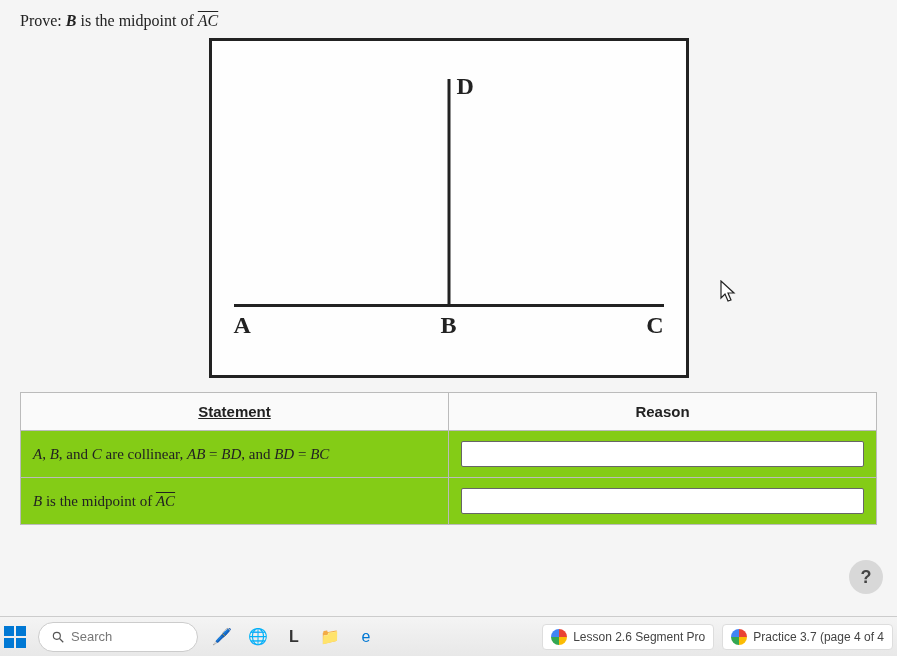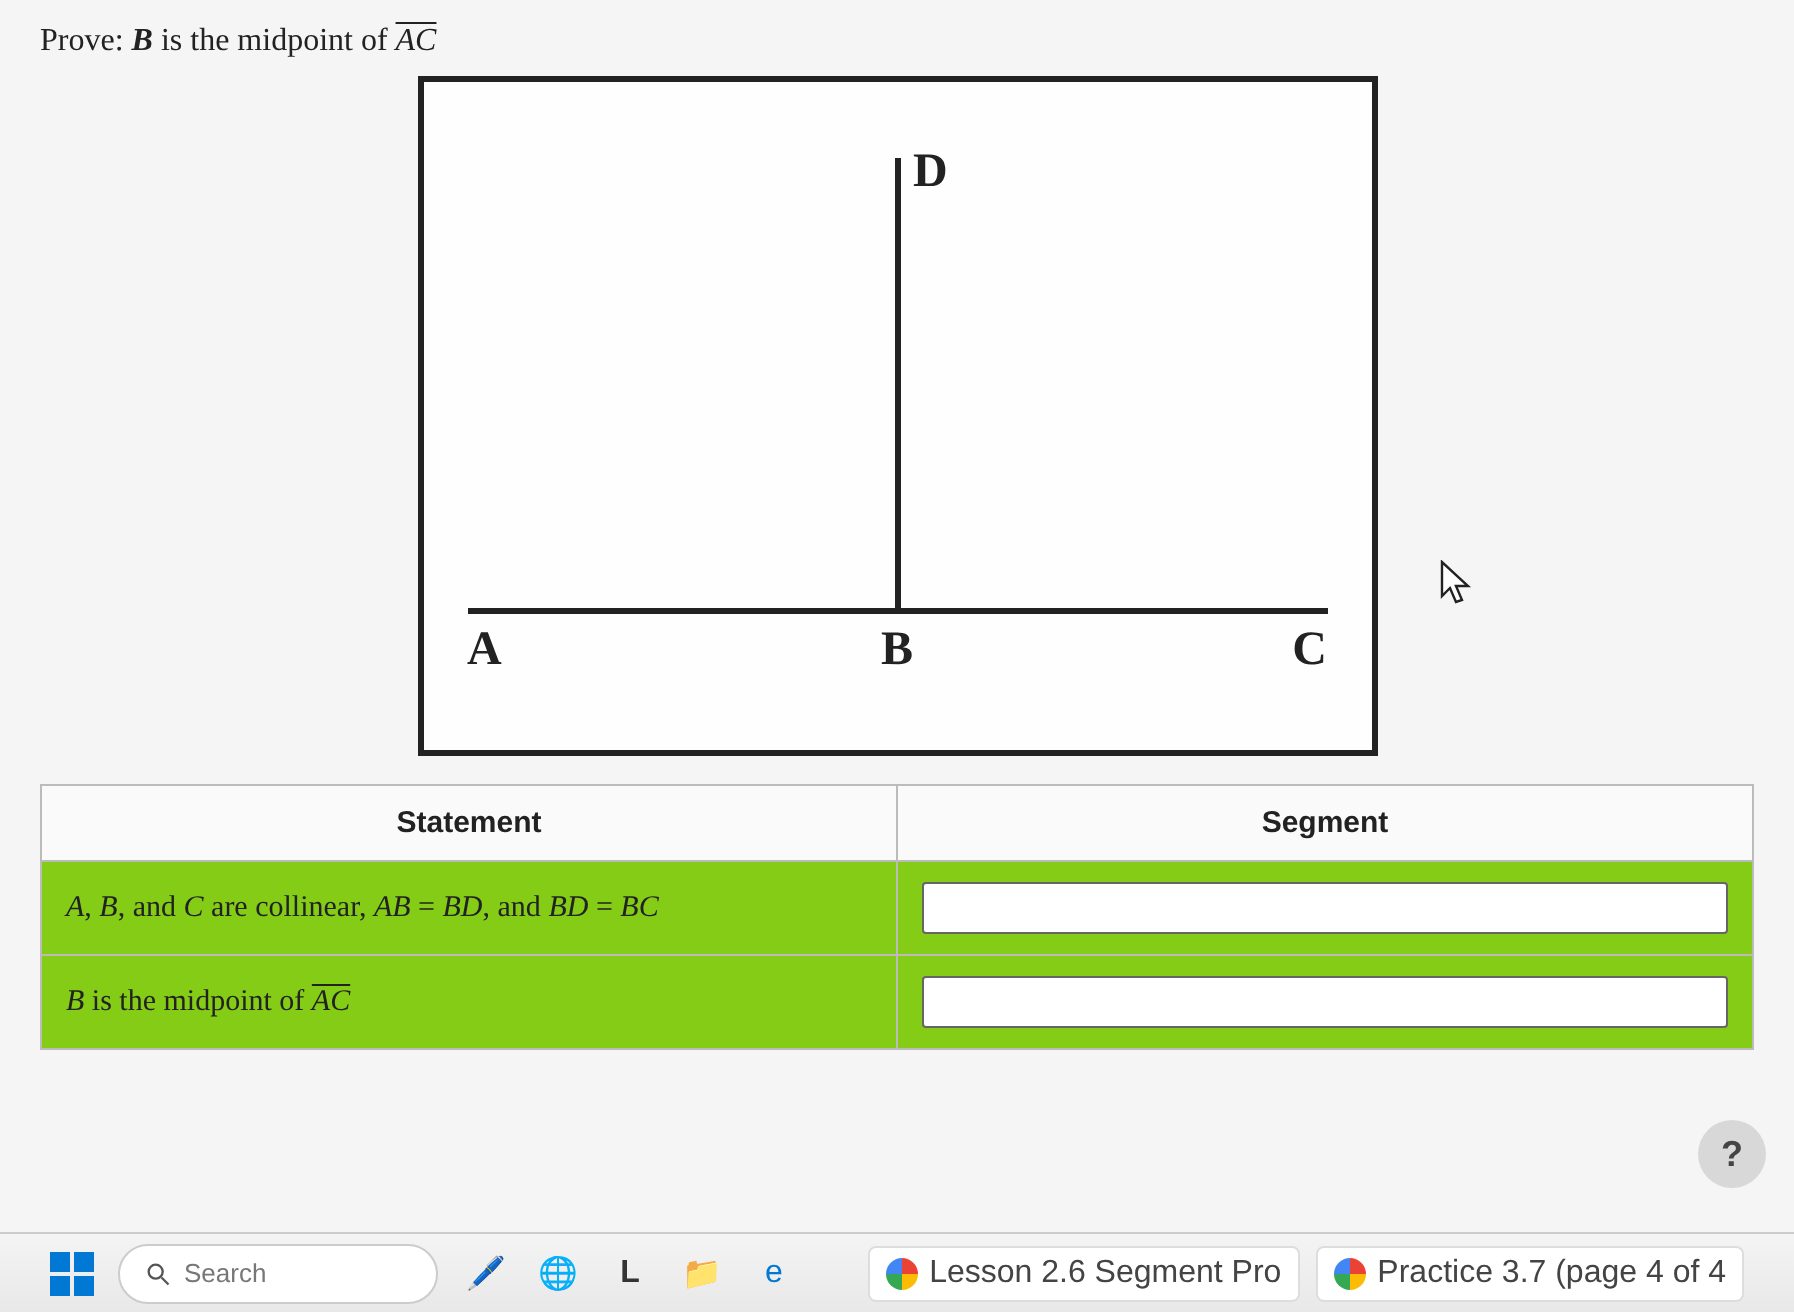--- a/index.html
+++ b/index.html
@@ -71,21 +71,21 @@
       border: 1px solid #bbb;
       padding: 10px 12px;
       text-align: left;
       background: #84cc16;
     }
     .proof-table th {
       font-weight: bold;
       background: #fafafa;
       text-align: center;
     }
-    .proof-table th:first-child { width: 50%; }
+    .proof-table th:first-child { width: 50%; text-decoration: underline; }
     .stmt-cell { font-family: Georgia, serif; }
     .stmt-cell .ital { font-style: italic; }
     .reason-input {
       width: 100%;
       height: 26px;
       border: 1px solid #666;
       border-radius: 2px;
       background: #fff;
       padding: 2px 6px;
       font-size: 13px;
@@ -111,21 +111,21 @@
     .taskbar {
       position: absolute;
       bottom: 0;
       left: 0;
       right: 0;
       height: 40px;
       background: linear-gradient(to top, #e8e8e8, #f4f4f4);
       border-top: 1px solid #ccc;
       display: flex;
       align-items: center;
-      padding: 0 25px;
+      padding: 0 4px;
       gap: 12px;
       font-size: 13px;
     }
     .start-icon {
       width: 22px;
       height: 22px;
       display: grid;
       grid-template-columns: 1fr 1fr;
       grid-template-rows: 1fr 1fr;
       gap: 2px;
@@ -163,21 +163,21 @@
       align-items: center;
     }
     .pill {
       display: flex;
       align-items: center;
       gap: 6px;
       background: #fff;
       border: 1px solid #ddd;
       border-radius: 4px;
       padding: 4px 8px;
-      font-size: 16px;
+      font-size: 12px;
       color: #444;
     }
     .pill-icon {
       width: 16px;
       height: 16px;
       border-radius: 50%;
       display: inline-block;
     }
     .cursor {
       position: absolute;
@@ -203,21 +203,21 @@
       <div class="lbl lbl-b">B</div>
       <div class="lbl lbl-c">C</div>
       <div class="lbl lbl-d">D</div>
     </div>
   </div>
 
   <table class="proof-table">
     <thead>
       <tr>
         <th>Statement</th>
-        <th>Segment</th>
+        <th>Reason</th>
       </tr>
     </thead>
     <tbody>
       <tr>
         <td class="stmt-cell">
           <span class="ital">A</span><span>, </span><span class="ital">B</span><span>, and </span><span class="ital">C</span><span> are collinear, </span><span class="ital">AB</span><span> = </span><span class="ital">BD</span><span>, and </span><span class="ital">BD</span><span> = </span><span class="ital">BC</span>
         </td>
         <td>
           <input class="reason-input" value="" style="">
         </td>

